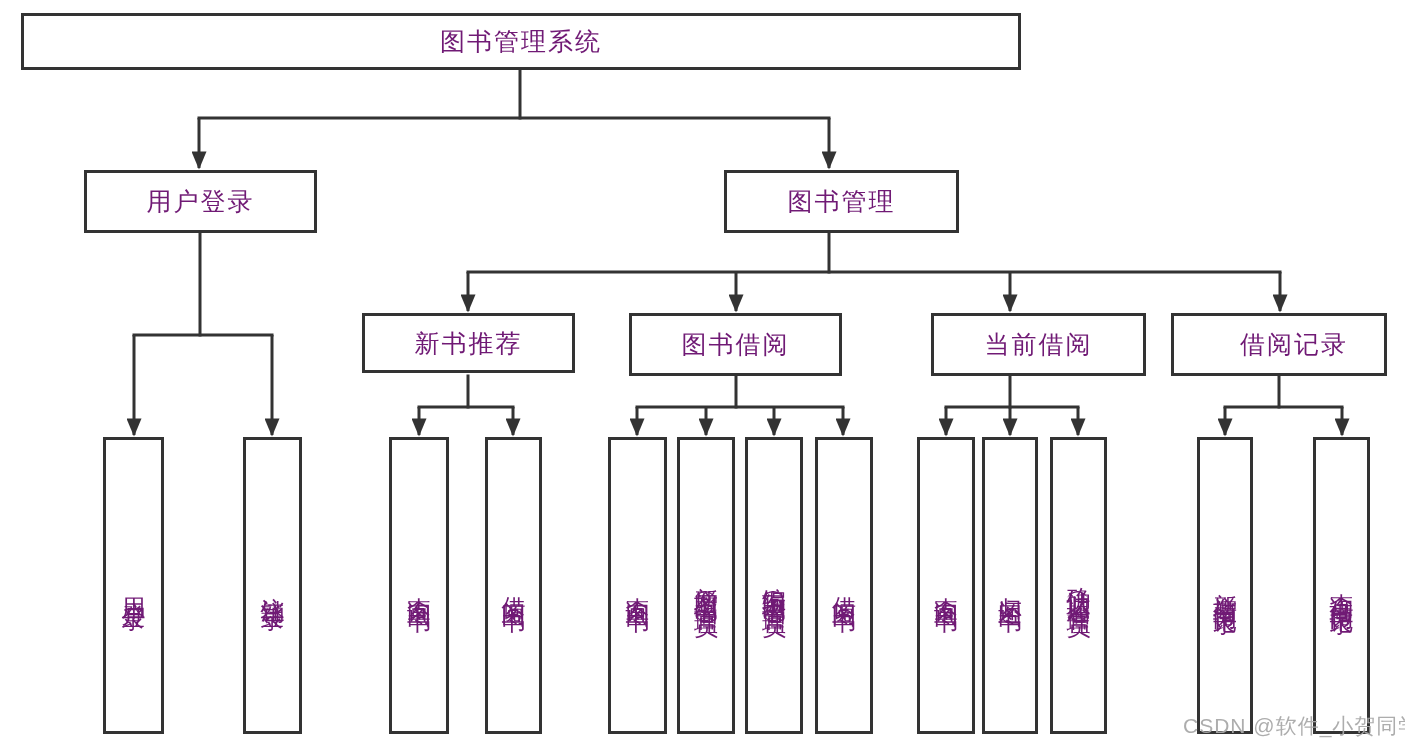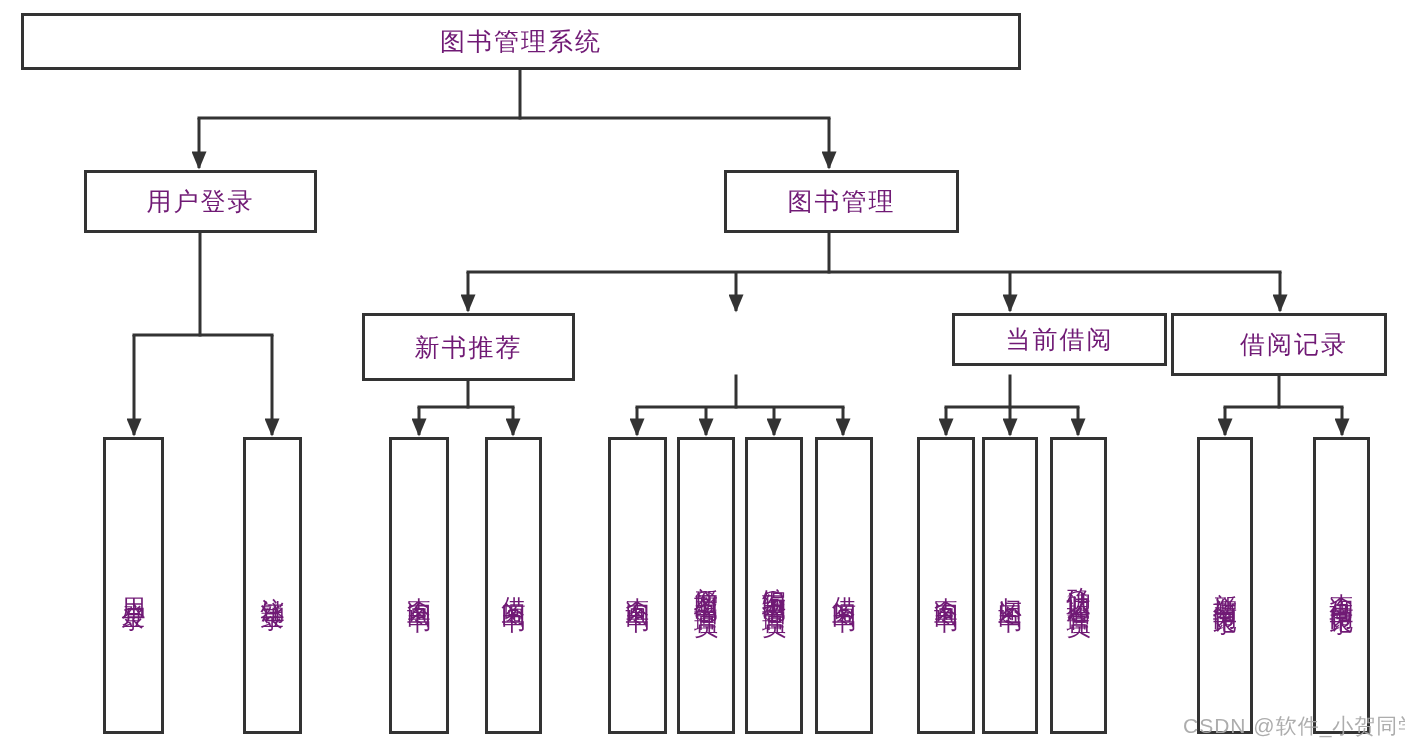--- a/index.html
+++ b/index.html
@@ -85,24 +85,27 @@
     <span class="lbl">图书管理系统</span>
   </div>
 
   <div class="node" style="left:84px;top:170px;width:233px;height:63px;">
     <span class="lbl">用户登录</span>
   </div>
   <div class="node" style="left:712px;top:170px;width:235px;height:63px;margin-left:12px;">
     <span class="lbl">图书管理</span>
   </div>
 
-  <div class="node" style="left:362px;top:313px;width:213px;height:68px;">
+  <div class="node" style="left:362px;top:313px;width:213px;height:60px;">
     <span class="lbl">新书推荐</span>
   </div>
-  <div class="node" style="left:952px;top:313px;width:215px;height:53px;">
+  <div class="node" style="left:629px;top:313px;width:213px;height:63px;">
+    <span class="lbl">图书借阅</span>
+  </div>
+  <div class="node" style="left:931px;top:313px;width:215px;height:63px;">
     <span class="lbl">当前借阅</span>
   </div>
   <div class="node" style="left:1171px;top:313px;width:216px;height:63px;padding-left:30px;">
     <span class="lbl">借阅记录</span>
   </div>
 
   <div class="node leaf" style="left:103px;top:437px;width:61px;height:297px;">
     <span class="lbl">用户登录</span>
   </div>
   <div class="node leaf" style="left:243px;top:437px;width:59px;height:297px;">

